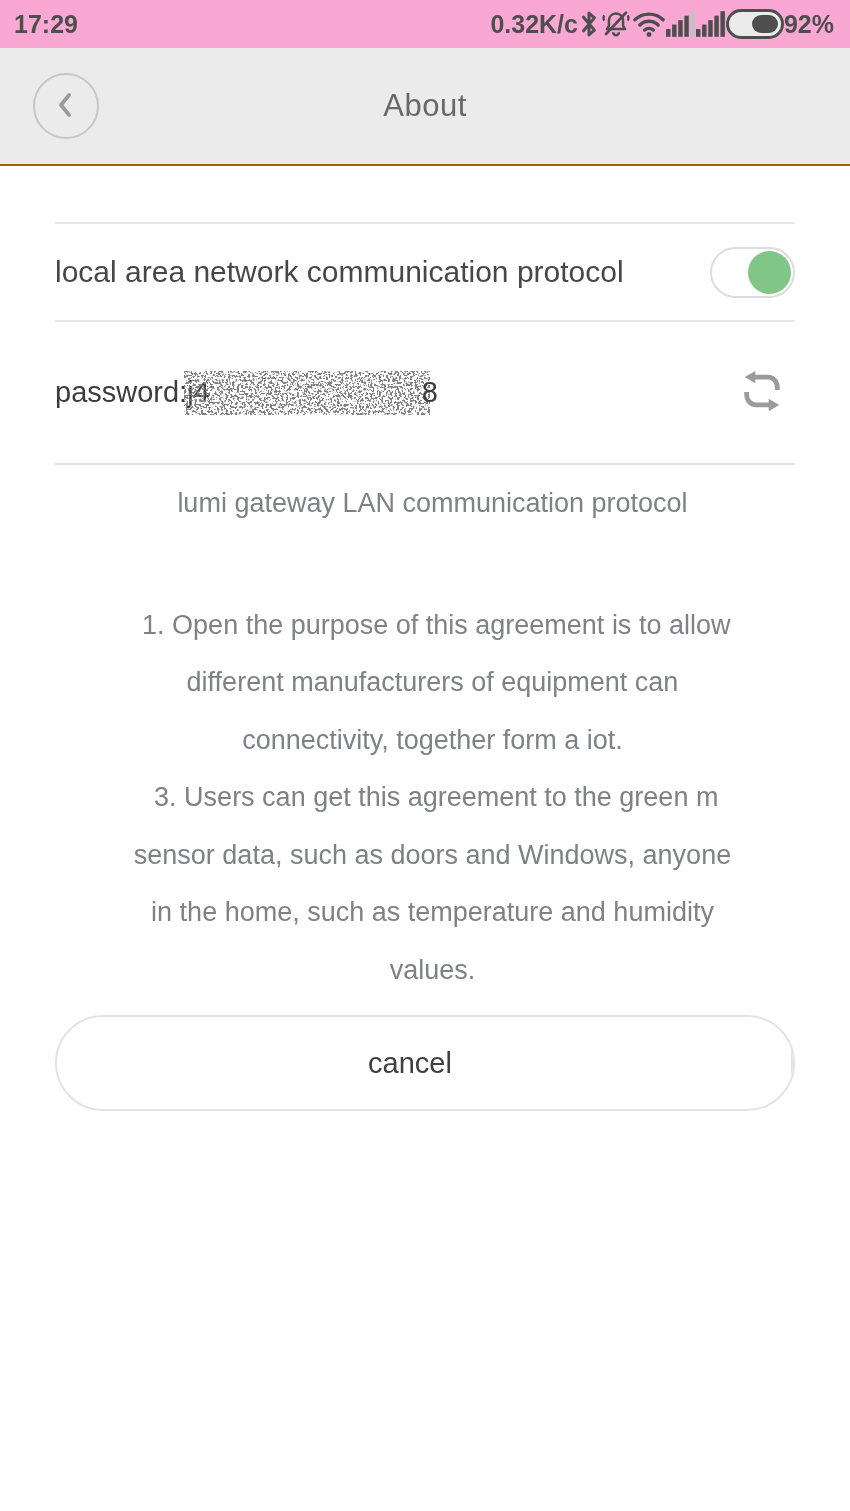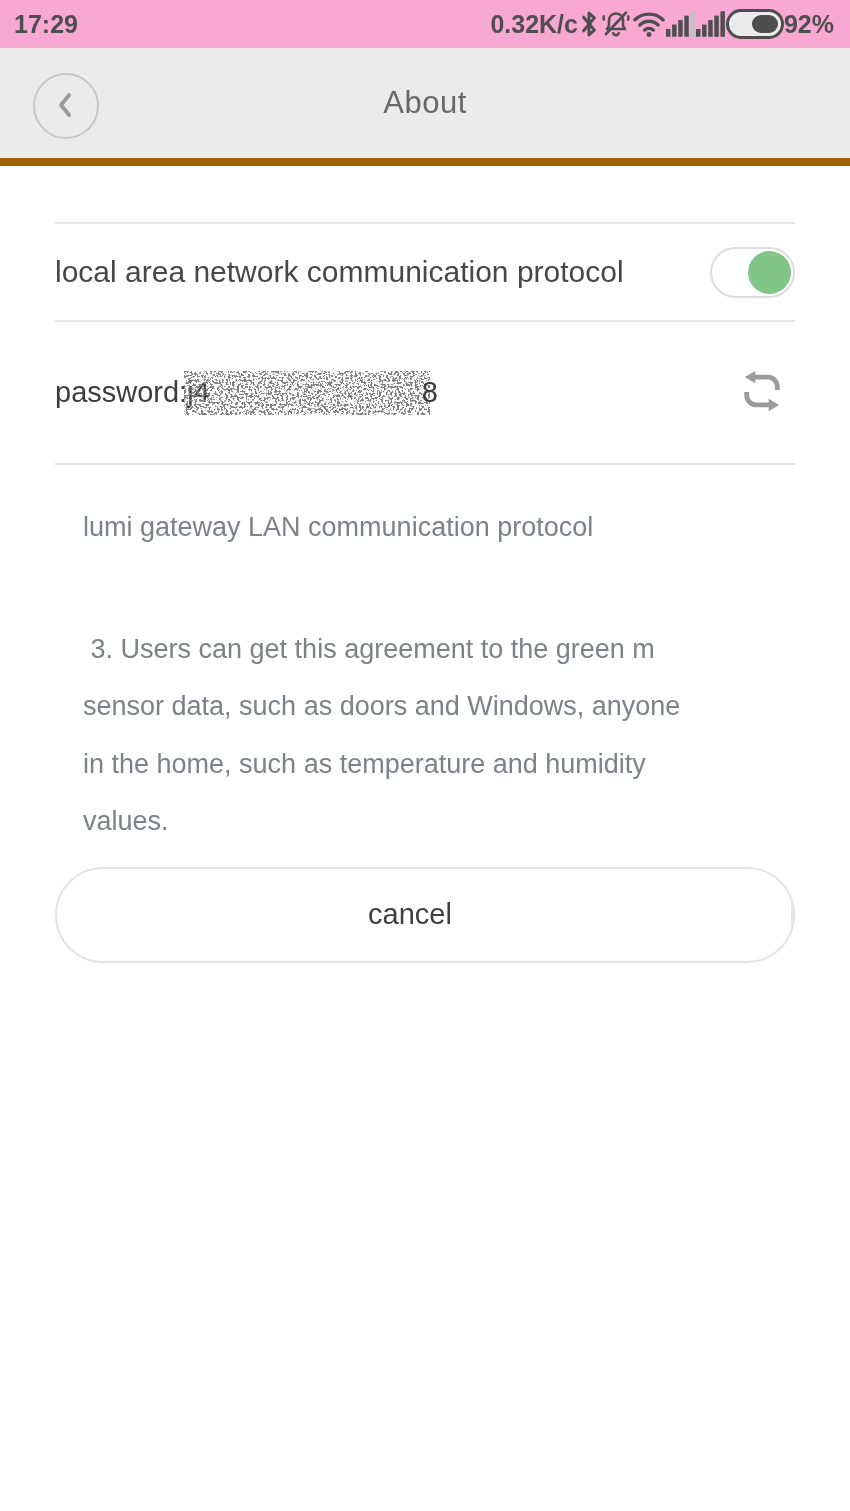--- a/index.html
+++ b/index.html
@@ -39,21 +39,21 @@
     top: 3px; bottom: 3px; right: 3px;
     width: 26px;
     background: #4e4e4e;
     border-radius: 9px;
   }
 
   
   .header {
     height: 118px;
     background: #ebebeb;
-    border-bottom: 8px solid #a16207;
+    border-bottom: 2px solid #a16207;
     position: relative;
   }
   .back-btn {
     position: absolute;
     left: 33px; top: 25px;
     width: 66px; height: 66px;
     border-radius: 50%;
     border: 2px solid #c7c7c7;
     background: transparent;
     display: flex; align-items: center; justify-content: center;
@@ -62,21 +62,21 @@
   .page-title {
     position: absolute;
     left: 0; right: 0; top: 0; bottom: 0;
     display: flex; align-items: center; justify-content: center;
     font-size: 31px;
     color: #686868;
     letter-spacing: 0.5px;
   }
 
   
-  .rows { margin: 56px 55px 16px 55px; }
+  .rows { margin: 56px 55px 0 55px; }
   .toggle-row {
     height: 100px;
     border-top: 2px solid #e7e7e7;
     border-bottom: 2px solid #e7e7e7;
     display: flex; align-items: center; justify-content: space-between;
   }
   .row-label { font-size: 30px; color: #474747; }
   .toggle {
     width: 85px; height: 51px;
     border: 2px solid #dddddd;
@@ -107,21 +107,21 @@
     display: flex; align-items: center;
   }
 
   
   .agreement {
     padding: 10px 60px 0 75px;
     font-size: 27px;
     line-height: 57.5px;
     color: #7e8186;
   }
-  .agreement p { margin: 8px; white-space: pre-wrap; }
+  .agreement p { margin: 0; white-space: pre-wrap; text-align: center; }
   .agreement-title { margin-bottom: 64px !important; }
 
   
   .action-bar {
     margin: 16px 55px 0 55px;
     height: 96px;
     border: 2px solid #e3e3e3;
     border-radius: 48px;
     background: #ffffff;
     display: flex;
@@ -233,20 +233,23 @@
           <path d="M33 38.5 h-15.5 a9.5 10.5 0 0 1 -9.5 -10.5 v-3" fill="none" stroke="#9b9b9b" stroke-width="5"></path>
           <polygon points="31,32 31,45 42,38.5" fill="#9b9b9b"></polygon>
         </svg>
       </span>
     </button>
   </div>
 </div>
 
 <div class="agreement">
   <p class="agreement-title">lumi gateway LAN communication protocol</p>
+  <p> 1. Open the purpose of this agreement is to allow
+different manufacturers of equipment can
+connectivity, together form a iot.</p>
   <p> 3. Users can get this agreement to the green m
 sensor data, such as doors and Windows, anyone
 in the home, such as temperature and humidity
 values.</p>
 </div>
 
 <div class="action-bar">
   <button>cancel</button>
   <div class="vdiv"></div>
 </div>

